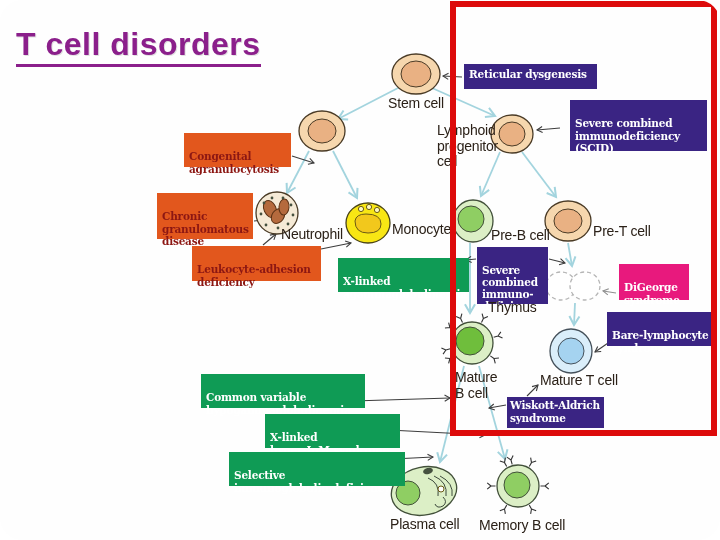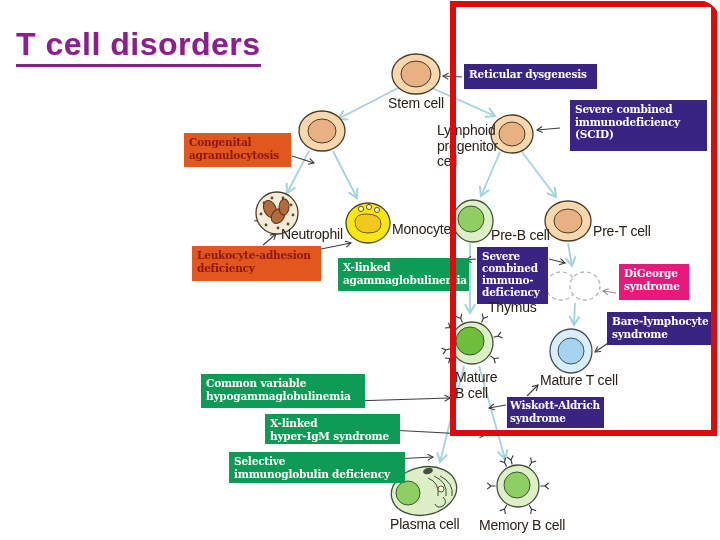--- a/index.html
+++ b/index.html
@@ -4,21 +4,21 @@
 <style>
   html,body{margin:0;padding:0;background:#fff;}
   #slide{position:relative;width:720px;height:540px;background:#fefefe;overflow:hidden;
          font-family:"Liberation Serif",serif;border-radius:22px;}
   #title{position:absolute;left:16px;top:26px;
          font-family:"Liberation Sans",sans-serif;font-weight:bold;font-size:32px;
          color:var(--title_color);border-bottom:3px solid var(--title_color);
          padding-bottom:1px;letter-spacing:.5px;text-shadow:1px 1px 0 rgba(140,140,140,.25);}
   svg{position:absolute;left:0;top:0;}
   #overlay{pointer-events:none;}
-  .dbox{position:absolute;box-sizing:border-box;padding:3px 5px;
+  .dbox{position:absolute;box-sizing:border-box;padding:17px 5px;
         font-family:"DejaVu Serif","Liberation Serif",serif;font-weight:bold;
         font-size:10.5px;line-height:1.2;white-space:pre-line;letter-spacing:-.2px;}
   .purple{background:var(--box_purple);color:#fff;}
   .orange{background:var(--box_orange);color:var(--box_orange_text);}
   .green {background:var(--box_green);color:#fff;margin-left:13px;}
   .pink  {background:var(--box_pink);color:#fff;}
   .clabel{position:absolute;font-family:Liberation Sans, sans-serif;
           font-size:14px;color:var(--label_color);white-space:pre-line;line-height:1.12;
           letter-spacing:-.2px;}
   .ctr{text-align:center;}
@@ -184,20 +184,23 @@
   </svg>
 
   <div id="title">T cell disorders</div>
 
   <div class="dbox purple" style="left:464px;top:64px;width:133px;height:25px;padding-top:4px;">Reticular dysgenesis</div>
   <div class="dbox purple" style="left:530px;top:100px;width:137px;height:51px;margin-left:40px;">Severe combined
 immunodeficiency
 (SCID)</div>
   <div class="dbox orange" style="left:184px;top:133px;width:107px;height:34px;">Congenital
 agranulocytosis</div>
+  <div class="dbox orange" style="left:157px;top:193px;width:96px;height:46px;">Chronic
+granulomatous
+disease</div>
   <div class="dbox orange" style="left:192px;top:246px;width:129px;height:35px;">Leukocyte-adhesion
 deficiency</div>
   <div class="dbox green" style="left:325px;top:258px;width:131px;height:33px;">X-linked
 agammaglobulinemia</div>
   <div class="dbox purple" style="left:477px;top:247px;width:71px;height:57px;line-height:1.15;">Severe
 combined
 immuno-
 deficiency</div>
   <div class="dbox pink" style="left:619px;top:264px;width:70px;height:36px;">DiGeorge
 syndrome</div>

